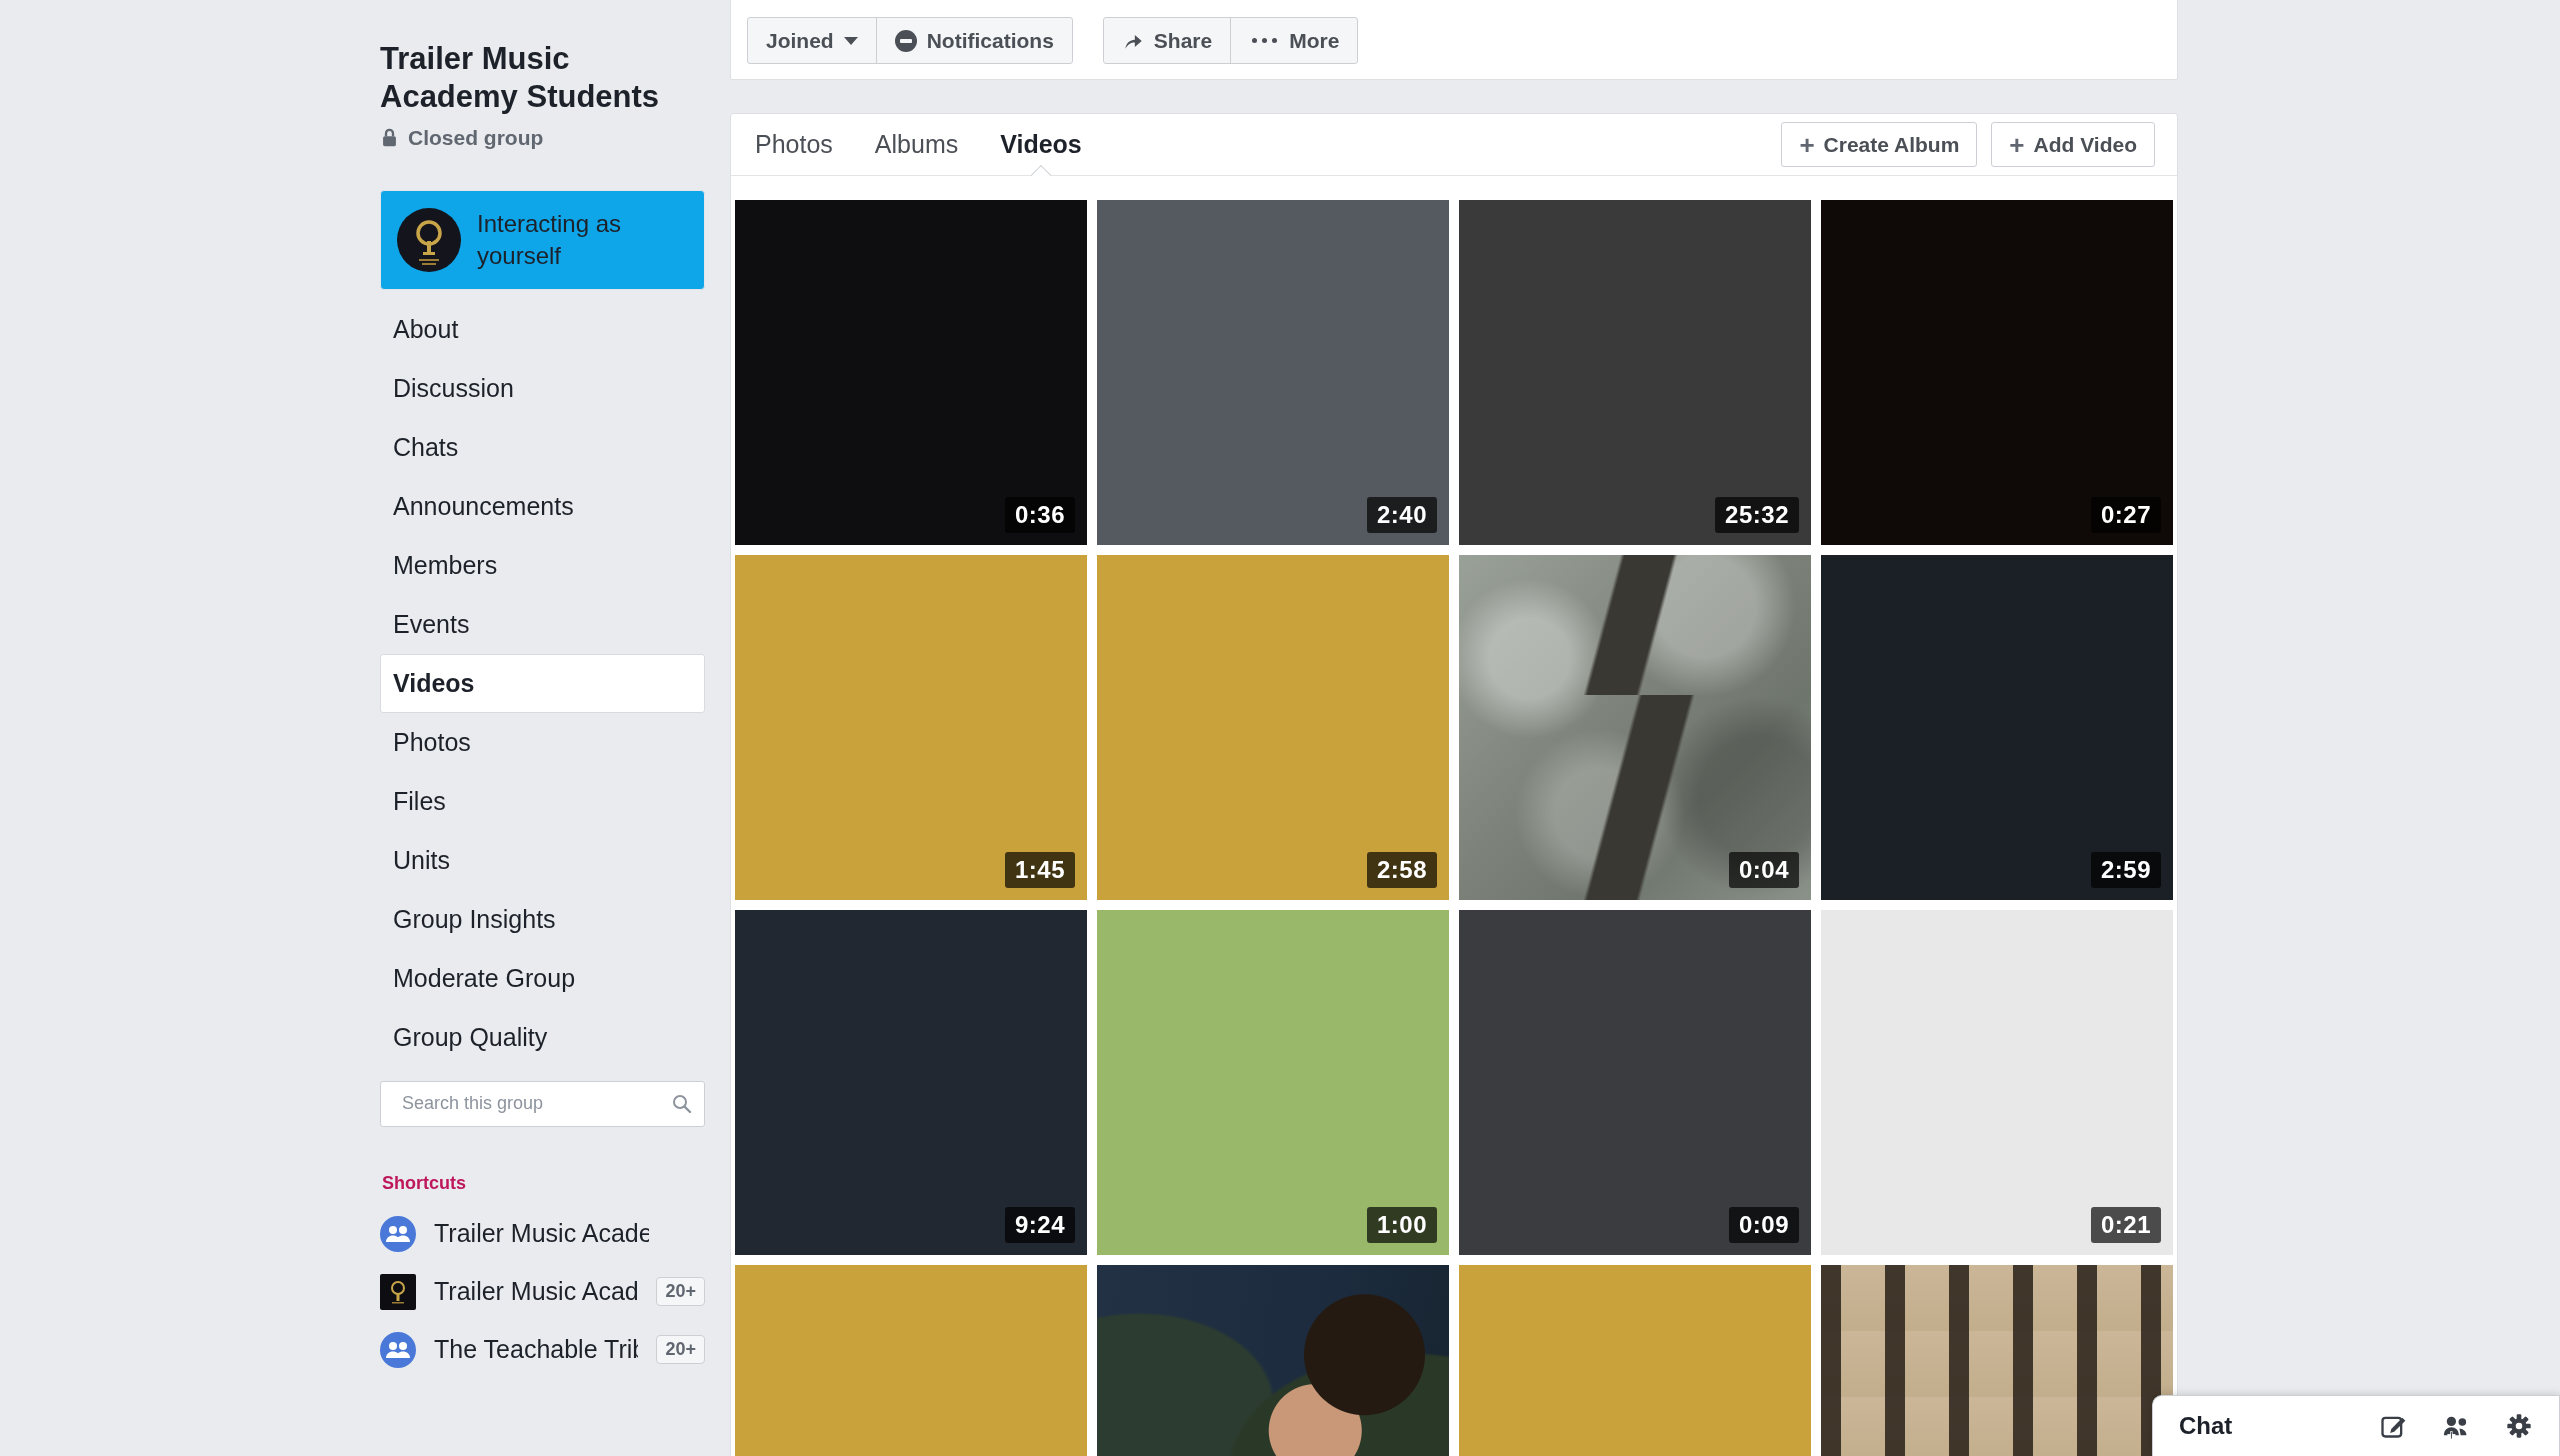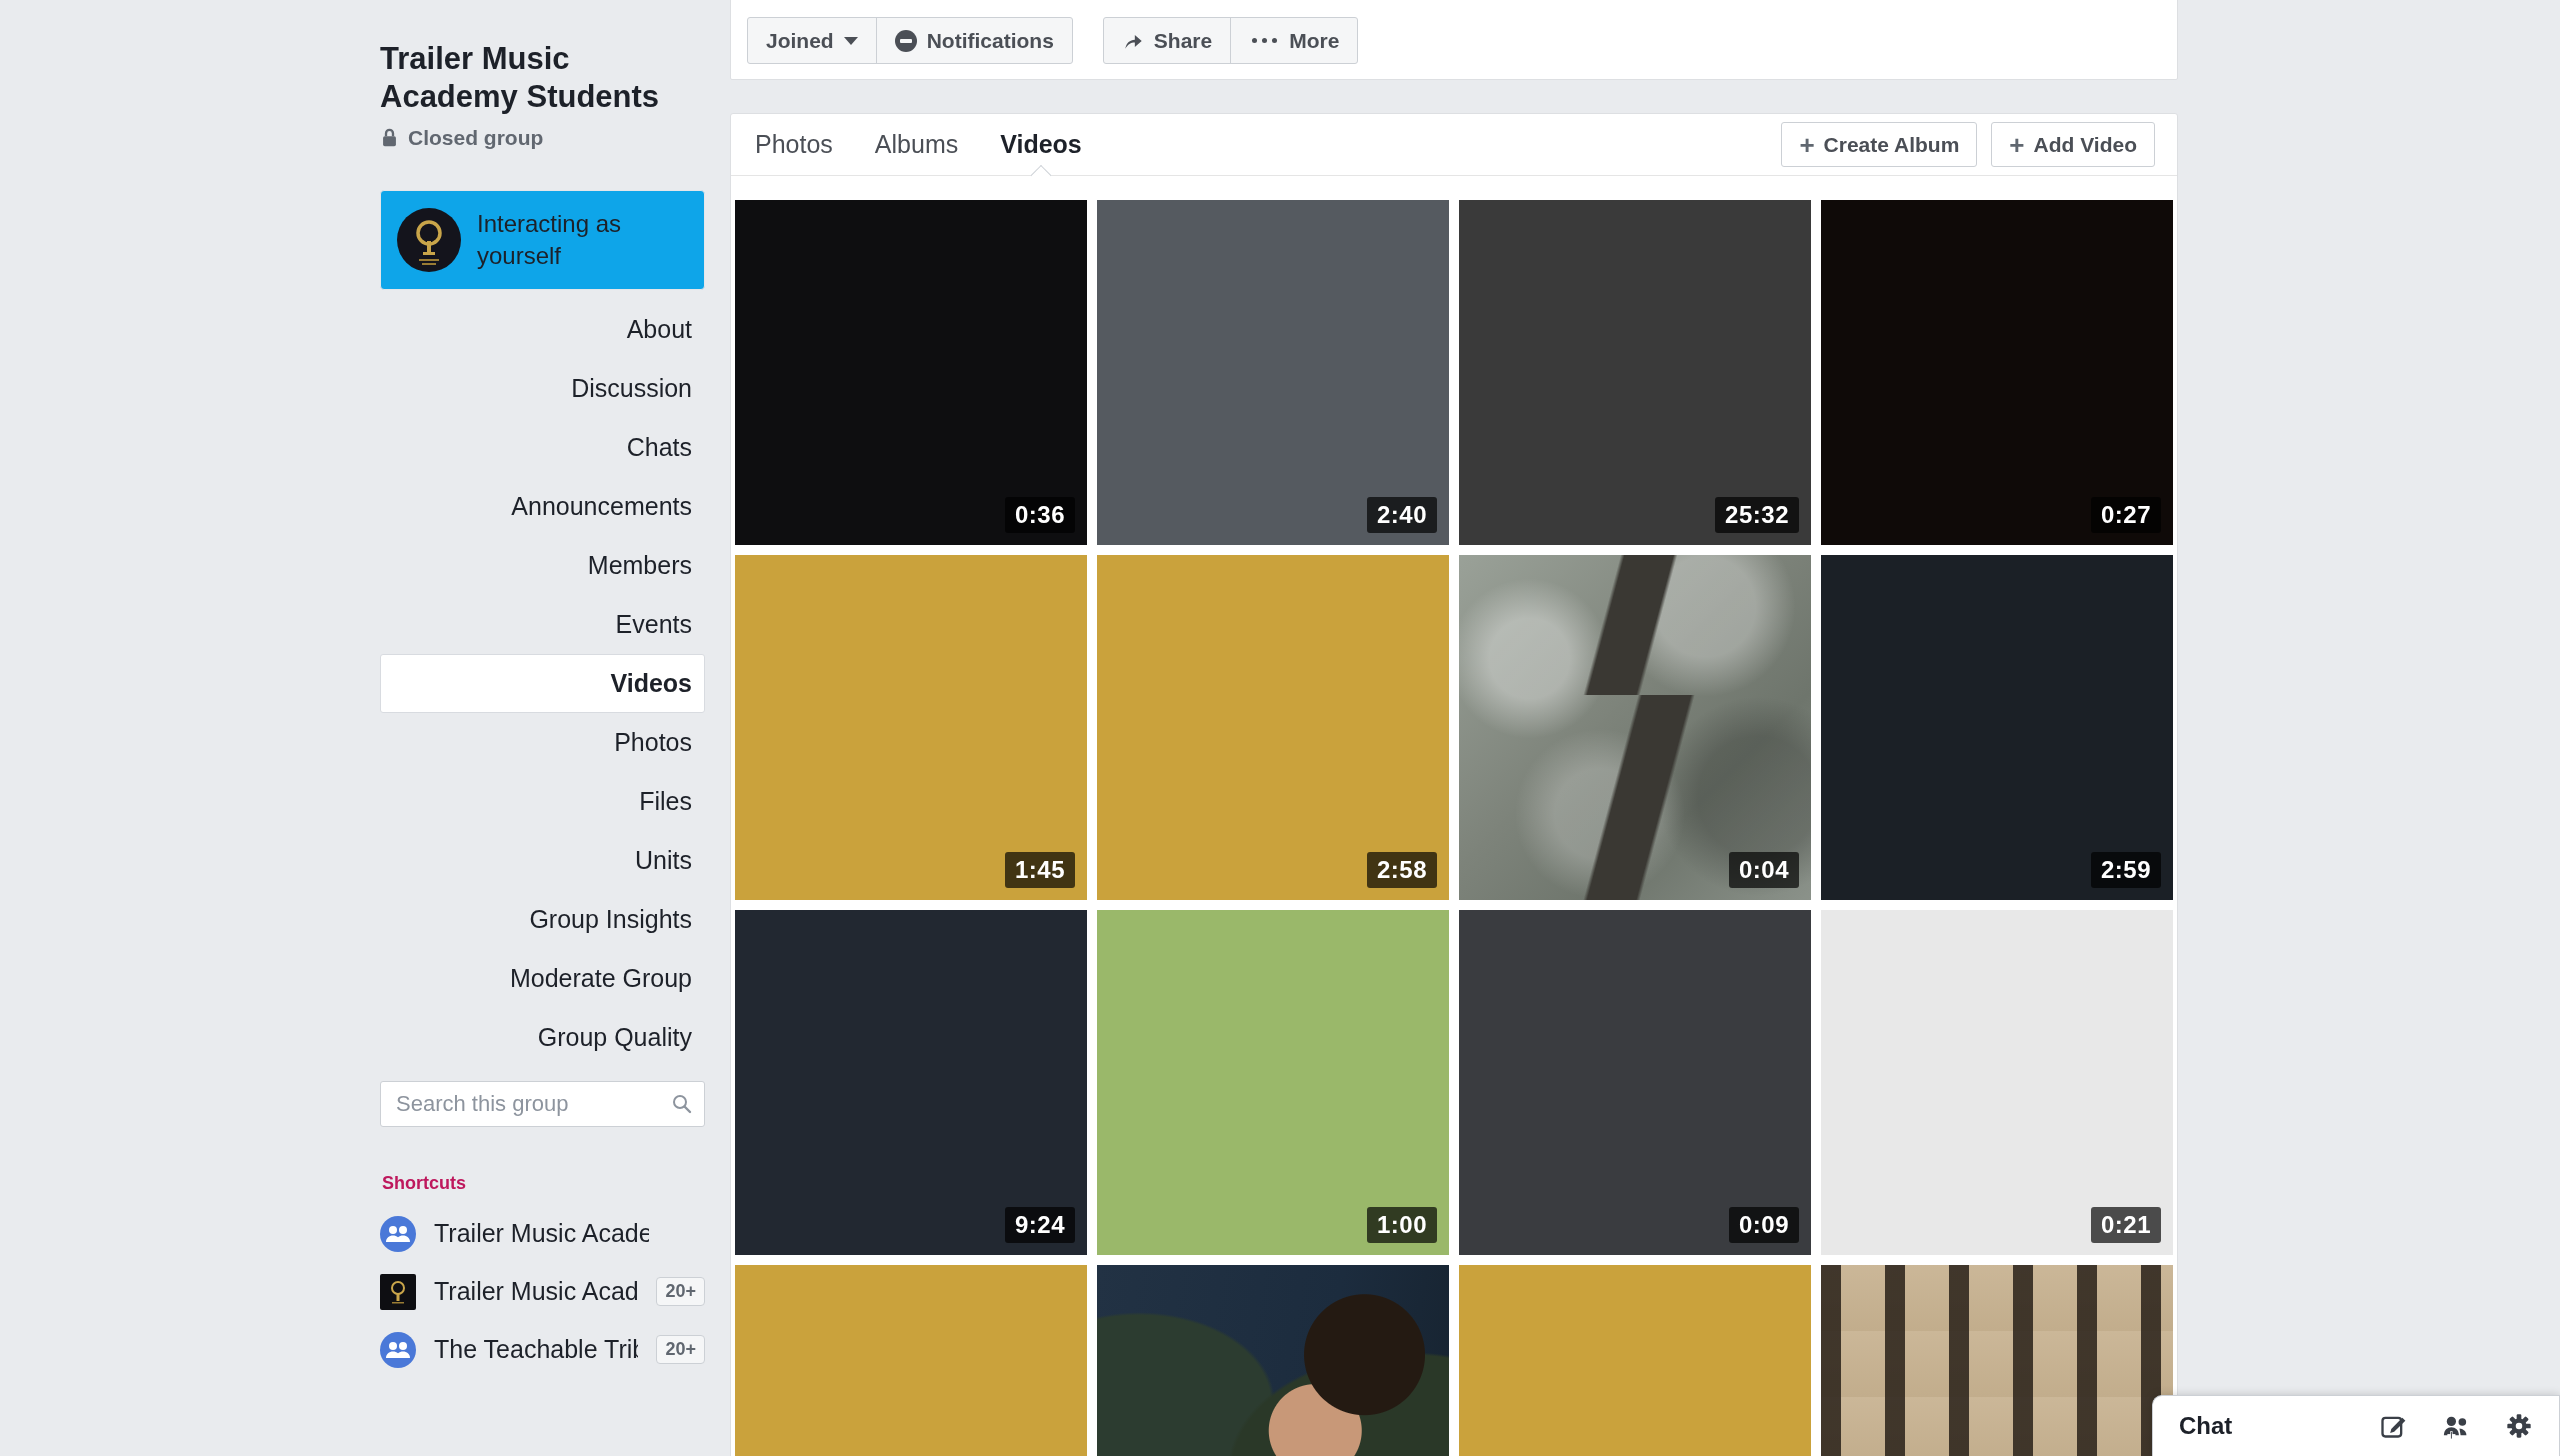--- a/index.html
+++ b/index.html
@@ -5,25 +5,25 @@
   *{margin:0;padding:0;box-sizing:border-box;}
   html,body{width:2560px;height:1456px;}
   body{background:#e9ebee;font-family:"Liberation Sans",sans-serif;color:#1d2129;position:relative;overflow:hidden;}
 
   
   .sidebar{position:absolute;left:380px;top:40px;width:325px;}
   .group-title{font-size:31px;font-weight:bold;line-height:1.22;width:300px;color:#1d2129;}
   .privacy{display:flex;align-items:center;gap:9px;margin-top:10px;color:#616770;font-size:21px;font-weight:bold;}
   .interact-card{margin-top:40px;background:#0ea5e9;border:1px solid #e4e6ea;border-radius:4px;display:flex;align-items:center;gap:16px;padding:17px 16px;cursor:pointer;}
   .interact-card .txt{font-size:24px;line-height:1.3;color:#1d2129;width:170px;}
-  .nav{margin-top:10px;display:flex;flex-direction:column;text-align:right;}
+  .nav{margin-top:10px;display:flex;flex-direction:column;}
   .nav-item{display:block;font-size:25px;color:#1d2129;text-decoration:none;padding:14px 12px;border-radius:3px;border:1px solid transparent;cursor:pointer;}
   .nav-item.active{background:#fff;border-color:#d8dbe0;font-weight:bold;}
   .searchbox{margin-top:14px;position:relative;}
-  .searchbox input{width:100%;height:46px;border:1px solid #ccd0d5;border-radius:3px;background:#fff;font-family:"Liberation Sans",sans-serif;font-size:22px;color:#1d2129;padding:0 44px 0 15px;outline:none;}
+  .searchbox input{width:100%;height:46px;border:1px solid #ccd0d5;border-radius:3px;background:#fff;font-family:"Liberation Sans",sans-serif;font-size:18px;color:#1d2129;padding:0 44px 0 21px;outline:none;}
   .searchbox input::placeholder{color:#8d949e;}
   .searchbox .mag{position:absolute;right:12px;top:12px;}
   .shortcuts-title{margin-top:46px;font-size:18px;font-weight:bold;color:#be185d;padding-left:2px;}
   .shortcut{display:flex;align-items:center;gap:18px;margin-top:22px;cursor:pointer;}
   .shortcut .lbl{font-size:25px;color:#1d2129;white-space:nowrap;overflow:hidden;max-width:215px;}
   .badge{font-size:18px;color:#606770;background:#f5f6f7;border:1px solid #ccd0d5;border-radius:4px;padding:3px 8px;font-weight:bold;}
   .badge:empty{display:none;}
 
   
   .topcard{position:absolute;left:730px;top:-20px;width:1448px;height:100px;background:#fff;border:1px solid #dddfe2;border-radius:0 0 2px 2px;}

